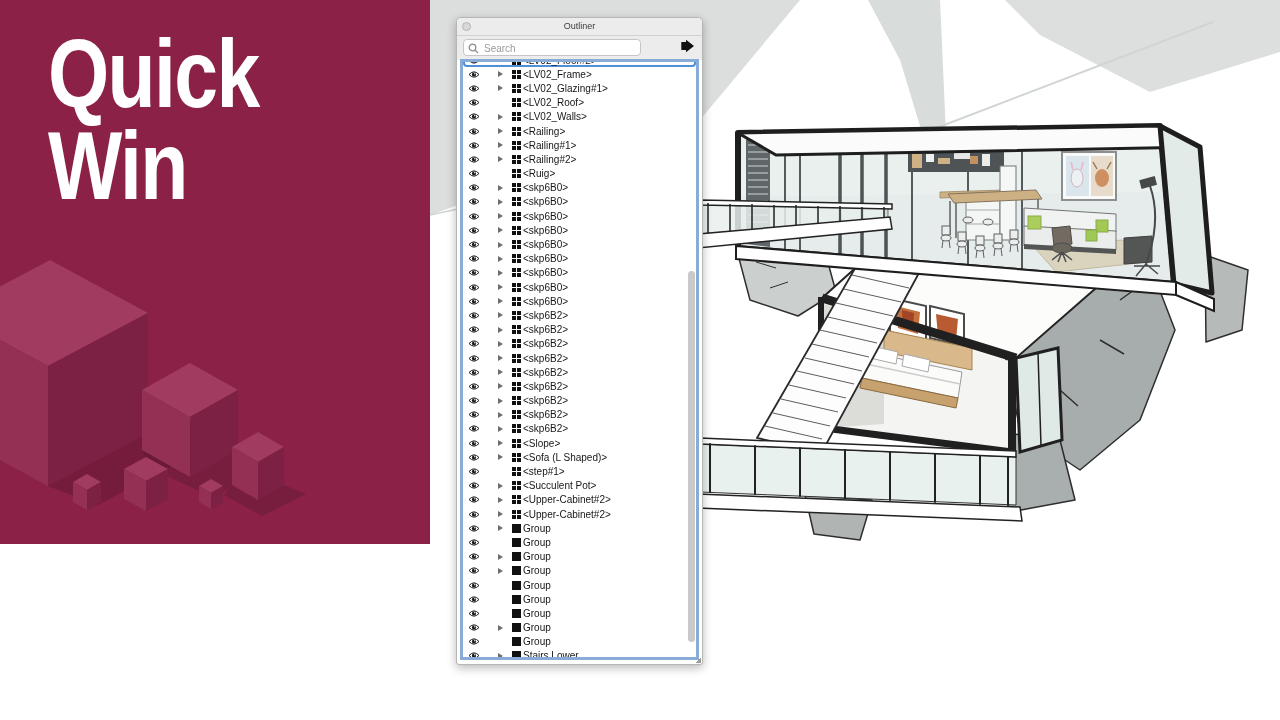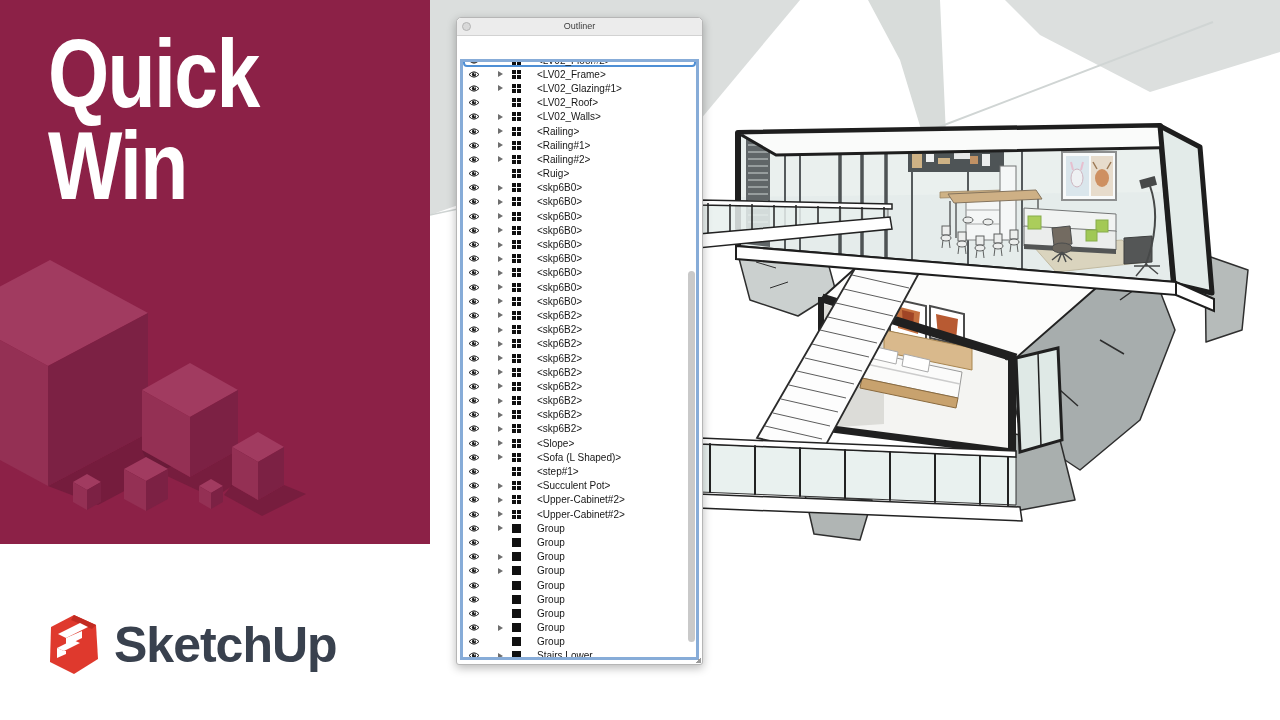--- a/index.html
+++ b/index.html
@@ -37,21 +37,21 @@
         overflow:hidden;box-sizing:border-box;}
   .rows{margin-top:-9px;}
   .orow{position:relative;display:flex;align-items:center;height:14.2px;font-size:10px;color:#161616;white-space:nowrap;}
   .orow.sel{box-shadow:inset 0 0 0 2px #4E8FD5;border-radius:4px;}
   .eye{width:12px;margin-left:5px;display:inline-flex;}
   .arr{width:8px;margin-left:18px;display:inline-flex;}
   .tri{width:0;height:0;border-left:5px solid #6e6e6e;border-top:3.5px solid transparent;border-bottom:3.5px solid transparent;}
   .cicon{width:9px;height:9px;margin-left:6px;display:grid;grid-template-columns:4px 4px;grid-template-rows:4px 4px;gap:1px;flex:none;}
   .cicon i{background:#101010;}
   .gicon{width:9px;height:9px;margin-left:6px;background:#101010;flex:none;}
-  .lbl{margin-left:16px;}
+  .lbl{margin-left:2px;}
   .vscroll{position:absolute;right:1px;top:209px;width:7px;height:371px;background:#c9c9c9;border-radius:4px;}
   .grip{position:absolute;right:1px;bottom:1px;width:6px;height:6px;
         background:linear-gradient(135deg,transparent 50%,#9a9a9a 50%);}
 </style>
 </head>
 <body>
 
 <div id="stage">
 
   <svg class="scene" width="1280" height="720" viewBox="0 0 1280 720">
@@ -238,37 +238,41 @@
         <polygon points="146,489 168,501 146,513 124,501" fill="#A13B60"></polygon>
         <polygon points="124,501 146,513 146,543 124,531" fill="#943054"></polygon>
         <polygon points="146,513 168,501 168,531 146,543" fill="#7C2144"></polygon>
         <polygon points="211,511 223,518 211,525 199,518" fill="#A13B60"></polygon>
         <polygon points="199,518 211,525 211,541 199,534" fill="#943054"></polygon>
         <polygon points="211,525 223,518 223,534 211,541" fill="#7C2144"></polygon>
       </g>
     </svg>
   </div>
 
-  <div class="brand">
-    <svg width="58" height="66" viewBox="0 0 58 66">
-      <path d="M7,15 L30,3 L52,13 L54,47 L30,62 L6,50 Z" fill="#DF392D"></path>
-      <path d="M30,3 L52,13 L48,17 L27,8 Z" fill="#C22B22"></path>
-      <polygon points="14,22 36,11 44,15 22,26" fill="#ffffff"></polygon>
-      <polygon points="22,26 22,34 38,26 38,19" fill="#ffffff"></polygon>
-      <polygon points="13,36 29,28 36,31 20,39" fill="#ffffff"></polygon>
-      <polygon points="13,36 13,46 22,42 22,39 20,39" fill="#ffffff"></polygon>
-    </svg>
-    <span class="brand-text">SketchUp</span>
-  </div>
 
   <div class="panel">
     <div class="titlebar">
       <span class="closebtn"></span>
       <div class="wtitle">Outliner</div>
     </div>
+    <div class="searchrow">
+      <div class="searchbox">
+        <svg class="mag" width="11" height="11" viewBox="0 0 11 11">
+          <circle cx="4.5" cy="4.5" r="3.3" fill="none" stroke="#8e8e8e" stroke-width="1.3"></circle>
+          <path d="M7 7 L10 10" stroke="#8e8e8e" stroke-width="1.3"></path>
+        </svg>
+        <input type="text" placeholder="Search" style="">
+      </div>
+      <button class="filterbtn">
+        <svg width="16" height="14" viewBox="0 0 16 14">
+          <path d="M2,3 h4 v-2.2 l8,6.2 -8,6.2 v-2.2 h-4 z" fill="#111111"></path>
+          <path d="M2,3 v8" stroke="#111111" stroke-width="1.4"></path>
+        </svg>
+      </button>
+    </div>
     <div class="list">
       <div class="rows">
           <div class="orow sel">
             <span class="eye">
               <svg width="12" height="9" viewBox="0 0 12 9">
                 <path d="M1 4.5 Q6 -0.8 11 4.5 Q6 9.8 1 4.5 Z" fill="none" stroke="#1a1a1a" stroke-width="1"></path>
                 <circle cx="6" cy="4.5" r="2.1" fill="#1a1a1a"></circle>
                 <circle cx="6.8" cy="3.8" r="0.7" fill="#ffffff"></circle>
               </svg>
             </span>

